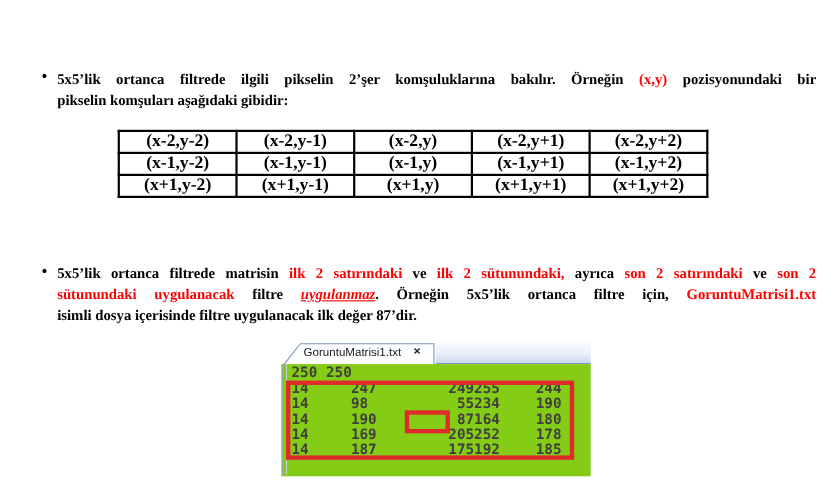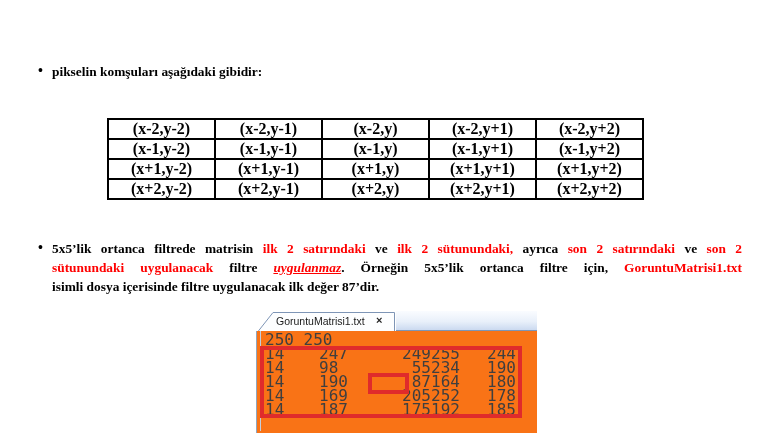--- a/index.html
+++ b/index.html
@@ -28,43 +28,44 @@
   .shot{position:absolute;left:256px;top:311px;width:281px;height:121px;}
   .tabbar{position:relative;height:20px;display:flex;}
   .tab{position:relative;width:140px;height:20px;flex:0 0 auto;}
   .tab svg{position:absolute;left:0;top:0;}
   .tab-label{position:absolute;left:20px;top:4px;font-family:"Liberation Sans",sans-serif;
              font-size:10.5px;color:#1a1a1a;white-space:nowrap;}
   .tab-close{position:absolute;left:120px;top:3px;font-family:"Liberation Sans",sans-serif;
              font-size:11px;font-weight:bold;color:#222;}
   .tab-strip{flex:1;height:19px;background:linear-gradient(180deg,#fafcff 0%,#e9f0fa 55%,#cbdaf0 100%);
              border-bottom:1px solid #7e95b6;}
-  .editor-body{position:relative;height:100px;background:#f97316;border-left:1px solid var(--editor-border);
+  .editor-body{position:relative;height:100px;background:#84cc16;border-left:1px solid var(--editor-border);
                padding-top:2px;font-family:"DejaVu Sans Mono","Liberation Mono",monospace;
-               font-size:16px;color:var(--editor-text);}
+               font-size:13px;color:var(--editor-text);font-weight:bold;}
   .editor-body::before{content:"";position:absolute;left:3px;top:0;bottom:2px;width:1px;background:#c3cedd;}
   .ed-line{height:14px;line-height:14px;padding-left:8px;white-space:nowrap;}
   .ed-line .c{display:inline-block;}
   .ed-line .c:nth-child(1){width:54px;}
   .ed-line .c:nth-child(2){width:55px;}
   .ed-line .c:nth-child(3){width:57px;text-align:right;}
   .ed-line .c:nth-child(4){width:56px;}
   .ann-big{position:absolute;left:3px;top:15px;width:262px;height:72px;box-sizing:border-box;
            border:4px solid var(--annotation-red);}
   .ann-small{position:absolute;left:111px;top:42px;width:41px;height:21px;box-sizing:border-box;
              border:4px solid var(--annotation-red);}
 </style>
 </head>
 <body>
 
 <div class="page">
 
   <div class="bullet" id="bullet1">
     <span class="dot">•</span>
     <div class="txt">
+      <div class="line j"><span>5x5’lik ortanca filtrede ilgili pikselin 2’şer komşuluklarına bakılır. Örneğin </span><span class="red">(x,y)</span><span> pozisyonundaki bir</span></div>
       <div class="line"><span>pikselin komşuları aşağıdaki gibidir:</span></div>
     </div>
   </div>
 
   <table class="ntable">
     <tbody id="neighbors-tbody">
         <tr>
           <td>(x-2,y-2)</td>
           <td>(x-2,y-1)</td>
           <td>(x-2,y)</td>
@@ -77,27 +78,20 @@
           <td>(x-1,y)</td>
           <td>(x-1,y+1)</td>
           <td>(x-1,y+2)</td>
         </tr>
         <tr>
           <td>(x+1,y-2)</td>
           <td>(x+1,y-1)</td>
           <td>(x+1,y)</td>
           <td>(x+1,y+1)</td>
           <td>(x+1,y+2)</td>
-        </tr>
-        <tr>
-          <td>(x+2,y-2)</td>
-          <td>(x+2,y-1)</td>
-          <td>(x+2,y)</td>
-          <td>(x+2,y+1)</td>
-          <td>(x+2,y+2)</td>
         </tr>
       </tbody>
   </table>
 
   <div class="bullet" id="bullet2">
     <span class="dot">•</span>
     <div class="txt">
       <div class="line j"><span>5x5’lik ortanca filtrede matrisin </span><span class="red">ilk 2 satırındaki</span><span> ve </span><span class="red">ilk 2 sütunundaki,</span><span> ayrıca </span><span class="red">son 2 satırındaki</span><span> ve </span><span class="red">son 2</span></div>
       <div class="line j"><span class="red">sütunundaki uygulanacak</span><span> filtre </span><span class="red-u">uygulanmaz</span><span>. Örneğin 5x5’lik ortanca filtre için, </span><span class="red">GoruntuMatrisi1.txt</span></div>
       <div class="line"><span>isimli dosya içerisinde filtre uygulanacak ilk değer 87’dir.</span></div>

